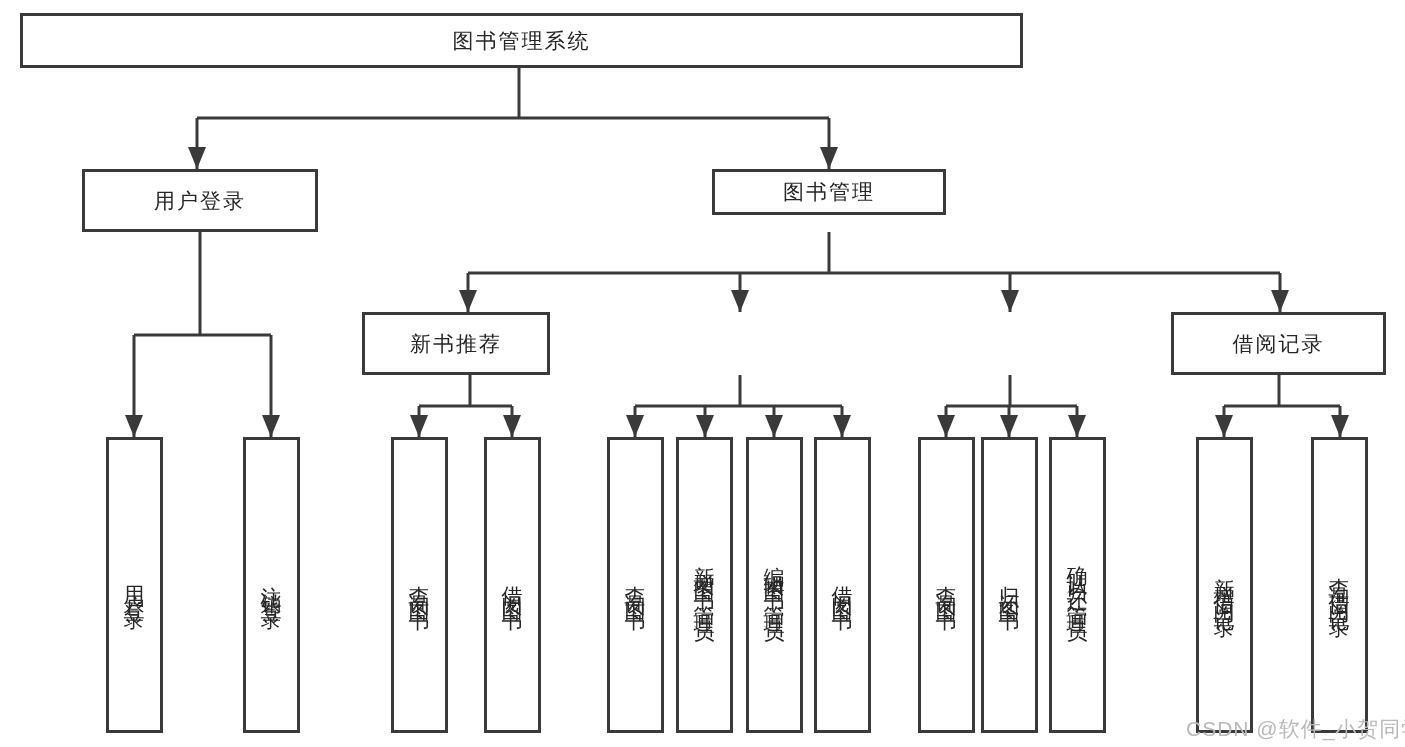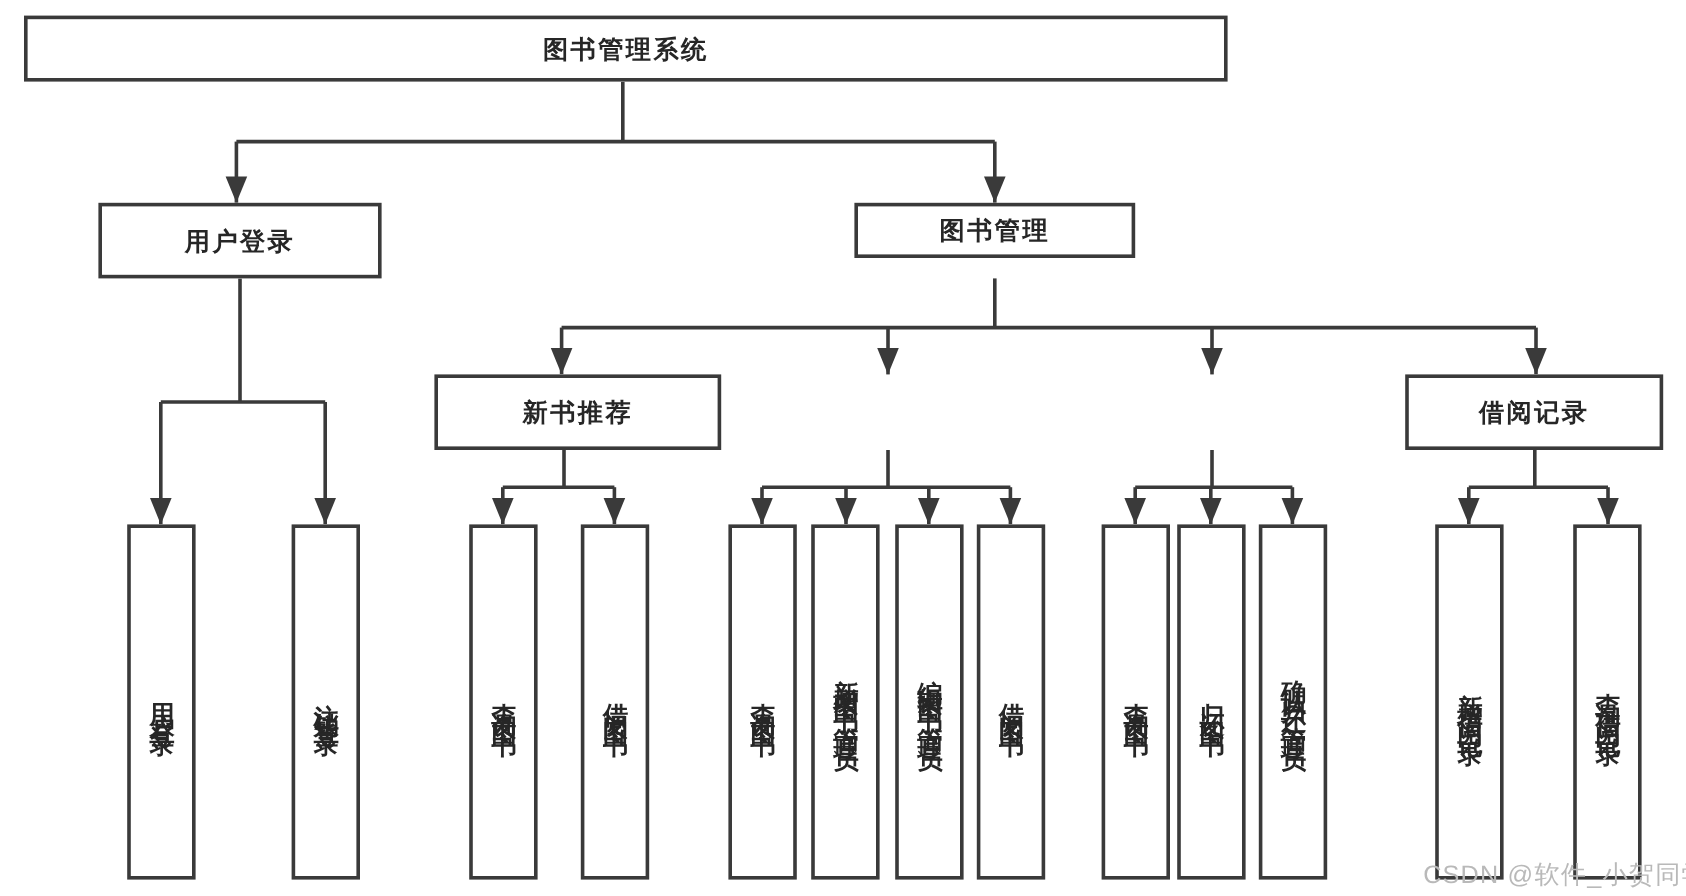--- a/index.html
+++ b/index.html
@@ -18,38 +18,37 @@
   .wires{position:absolute;left:0;top:0;width:1405px;height:747px;}
   .wires path{stroke:var(--line);stroke-width:3;fill:none;}
   .wires .ah{fill:var(--line);stroke:none;}
   .node{
     position:absolute;
     box-sizing:border-box;
     border:3px solid var(--line);
     background:#ffffff;
     display:flex;align-items:center;justify-content:center;
     color:var(--text);
-    font-weight:bold;
   }
   .hlabel{font-size:21px;letter-spacing:2px;white-space:nowrap;}
   .vtext{
     writing-mode:vertical-rl;
     text-orientation:mixed;
     font-size:21px;
     letter-spacing:8px;
     line-height:1;
     white-space:nowrap;
   }
   
   .b-root{left:20px;top:13px;width:1003px;height:55px;}
   
   .b-l2a{left:82px;top:169px;width:236px;height:63px;}
   .b-l2b{left:712px;top:169px;width:234px;height:46px;justify-content:center;}
   
-  .b-l3a{left:362px;top:312px;width:239px;height:63px;}
+  .b-l3a{left:362px;top:312px;width:188px;height:63px;}
   .b-l3b{left:632px;top:312px;width:216px;height:63px;}
   .b-l3c{left:902px;top:312px;width:216px;height:63px;}
   .b-l3d{left:1171px;top:312px;width:215px;height:63px;}
   
   .leaf{top:437px;width:57px;height:296px;}
   .f1{left:106px}.f2{left:243px}.f3{left:391px}.f4{left:484px}
   .f5{left:607px}.f6{left:676px}.f7{left:746px}.f8{left:814px}
   .f9{left:918px}.f10{left:981px}.f11{left:1049px}.f12{left:1196px}
   .f13{left:1311px}
   .watermark{

